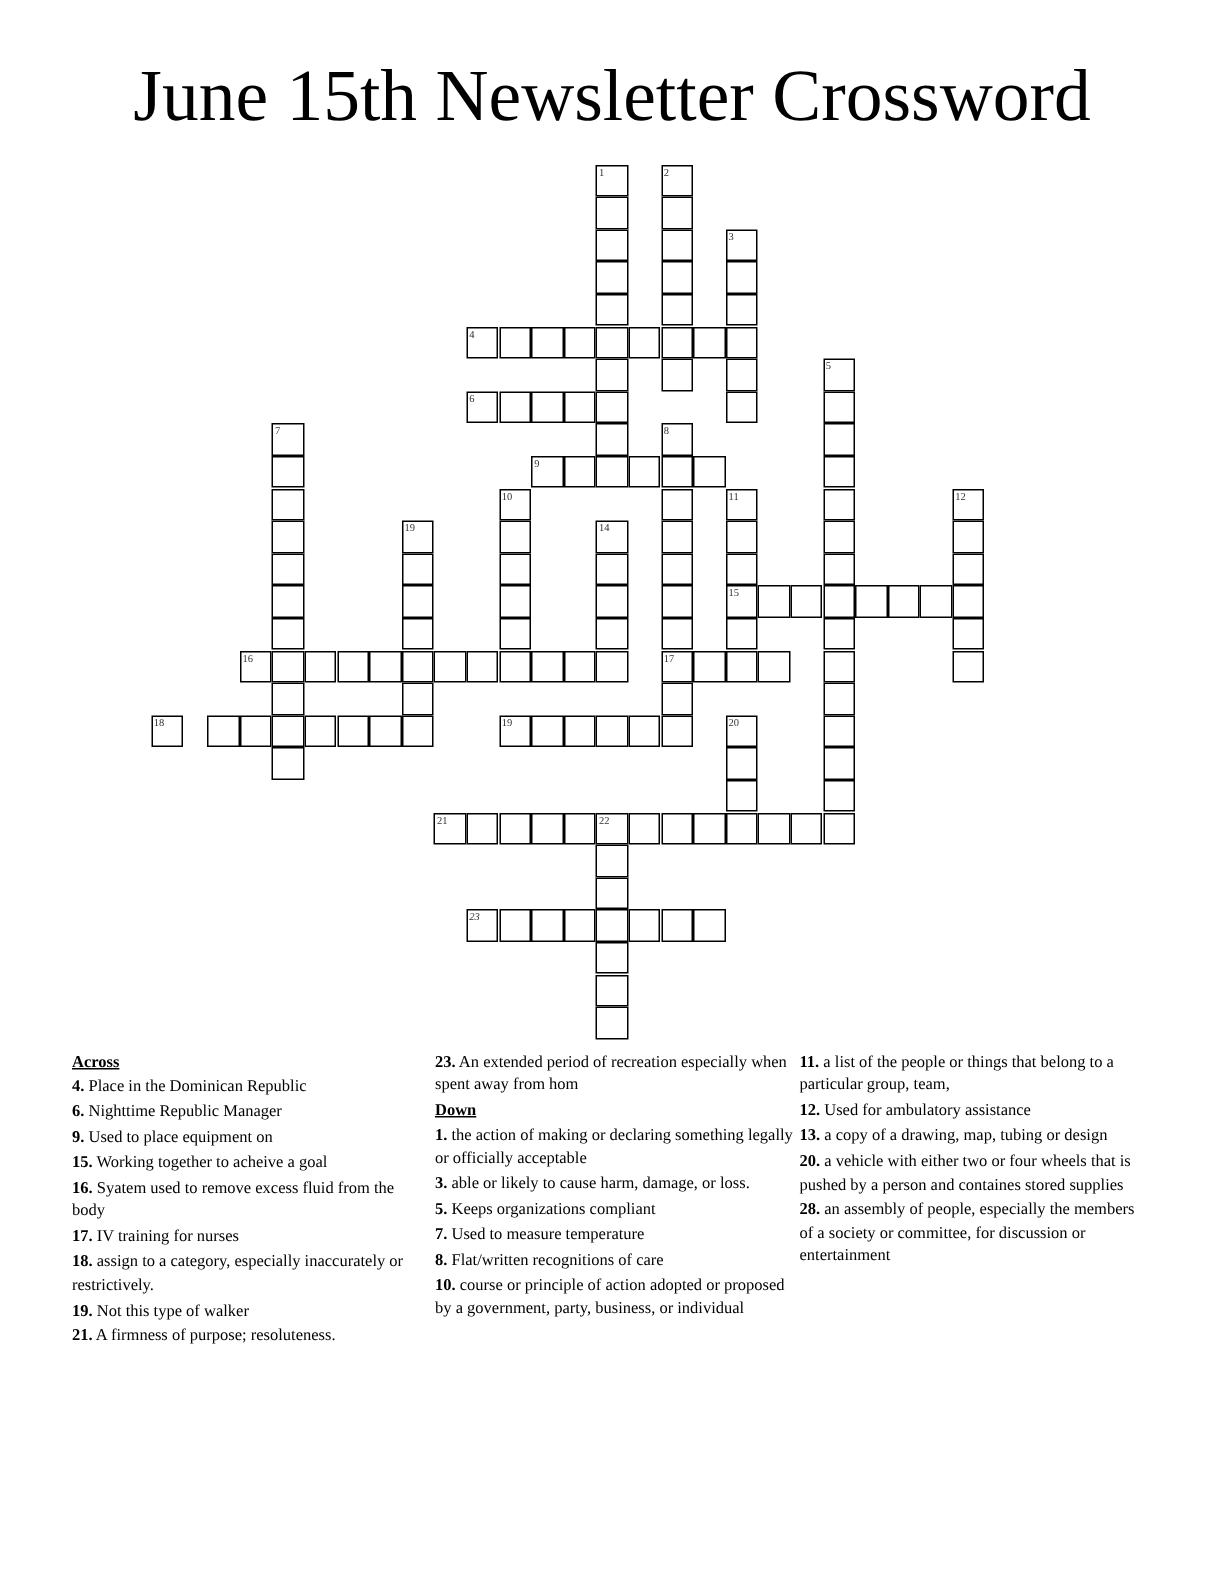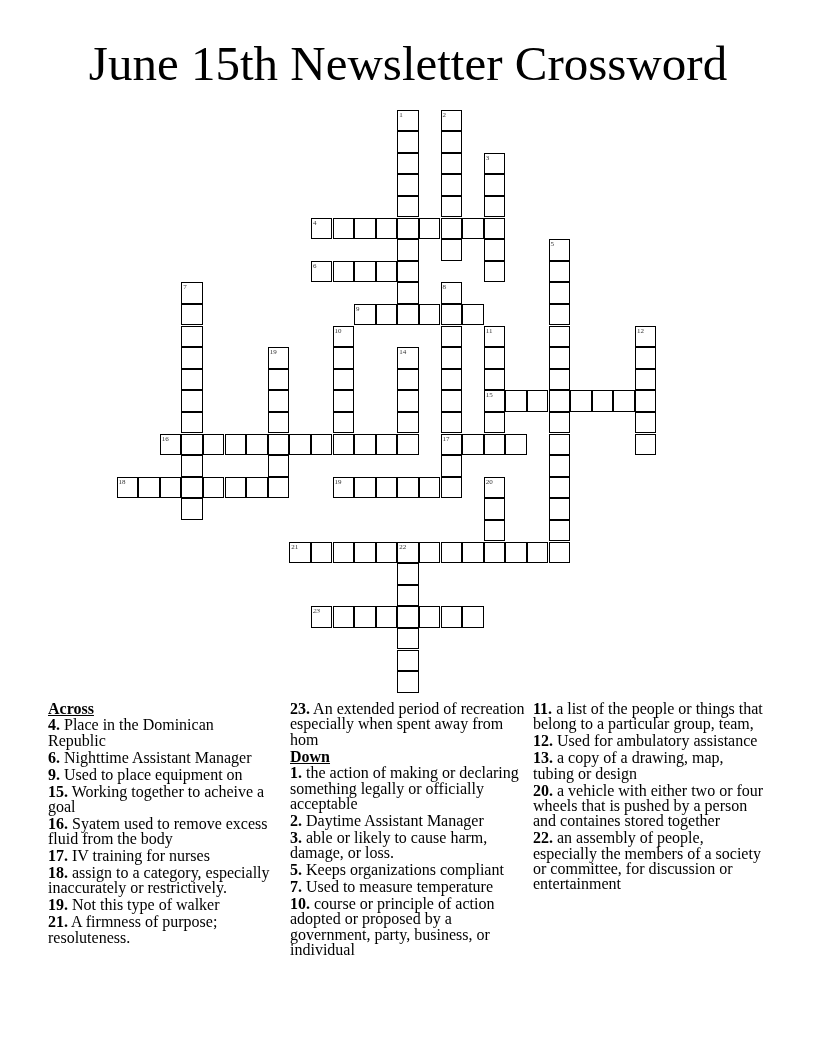--- a/index.html
+++ b/index.html
@@ -4,21 +4,21 @@
 <style>
   html, body { margin: 0; padding: 0; background: #ffffff; }
   body { width: 816px; height: 1056px; position: relative; overflow: hidden;
          font-family: "Liberation Serif", "DejaVu Serif", serif; color: #000; }
   .title { position: absolute; left: 0; top: 34px; width: 816px; text-align: center;
            font-size: 49px; line-height: 60px; font-weight: normal; margin: 0; }
   .grid { position: absolute; left: 0; top: 0; width: 816px; height: 700px; }
   .cell { position: absolute; width: 21.6px; height: 21.6px; box-sizing: border-box;
           border: 1px solid #000; background: #fff; margin-left: -0.5px; margin-top: -0.5px; }
   .cell .num { position: absolute; left: 1px; top: 0px; font-size: 7px; line-height: 8px; color: #333; }
-  .clues { position: absolute; top: 701px; font-size: 16px; line-height: 15.4px; }
+  .clues { position: absolute; top: 701px; font-size: 11px; line-height: 15.4px; }
   .clues .hdr { font-weight: bold; text-decoration: underline; margin-bottom: 1px; }
   .clues .clue { margin-bottom: 1.5px; }
   .clues .clue b { font-weight: bold; }
   #col1 { left: 48px; width: 225px; }
   #col2 { left: 290px; width: 240px; }
   #col3 { left: 533px; width: 235px; }
 </style>
 </head>
 <body>
 
@@ -170,21 +170,21 @@
     </div>
     <div class="cell" style="left: 203.4px; top: 434px;"></div>
     <div class="cell" style="left: 225px; top: 434px;"></div>
     <div class="cell" style="left: 246.6px; top: 434px;"></div>
     <div class="cell" style="left: 289.8px; top: 434px;"></div>
     <div class="cell" style="left: 311.4px; top: 434px;"></div>
     <div class="cell" style="left: 354.6px; top: 434px;"></div>
     <div class="cell" style="left: 376.2px; top: 434px;"></div>
     <div class="cell" style="left: 462.6px; top: 434px;"></div>
     <div class="cell" style="left: 505.8px; top: 434px;"></div>
-    <div class="cell" style="left: 117px; top: 477.2px; text-decoration: underline;">
+    <div class="cell" style="left: 101px; top: 477.2px; text-decoration: underline;">
       <span class="num">18</span>
     </div>
     <div class="cell" style="left: 138.6px; top: 477.2px;"></div>
     <div class="cell" style="left: 160.2px; top: 477.2px;"></div>
     <div class="cell" style="left: 203.4px; top: 477.2px;"></div>
     <div class="cell" style="left: 225px; top: 477.2px;"></div>
     <div class="cell" style="left: 246.6px; top: 477.2px;"></div>
     <div class="cell" style="left: 333px; top: 477.2px; text-align: right;">
       <span class="num">19</span>
     </div>
@@ -226,40 +226,40 @@
     <div class="cell" style="left: 354.6px; top: 606.8px;"></div>
     <div class="cell" style="left: 376.2px; top: 606.8px;"></div>
     <div class="cell" style="left: 419.4px; top: 606.8px;"></div>
     <div class="cell" style="left: 441px; top: 606.8px;"></div>
     <div class="cell" style="left: 462.6px; top: 606.8px;"></div>
   </div>
 
 <div class="clues" id="col1">
   <div class="hdr">Across</div>
   <div class="clue"><b>4.</b><span> Place in the Dominican Republic</span></div>
-  <div class="clue"><b>6.</b><span> Nighttime Assistant Manager</span></div>
+  <div class="clue"><b>6.</b><span> Nighttime Republic Manager</span></div>
   <div class="clue"><b>9.</b><span> Used to place equipment on</span></div>
   <div class="clue"><b>15.</b><span> Working together to acheive a goal</span></div>
   <div class="clue"><b>16.</b><span> Syatem used to remove excess fluid from the body</span></div>
   <div class="clue"><b>17.</b><span> IV training for nurses</span></div>
   <div class="clue"><b>18.</b><span> assign to a category, especially inaccurately or restrictively.</span></div>
   <div class="clue"><b>19.</b><span> Not this type of walker</span></div>
   <div class="clue"><b>21.</b><span> A firmness of purpose; resoluteness.</span></div>
 </div>
 
 <div class="clues" id="col2">
   <div class="clue"><b>23.</b><span> An extended period of recreation especially when spent away from hom</span></div>
   <div class="hdr">Down</div>
   <div class="clue"><b>1.</b><span> the action of making or declaring something legally or officially acceptable</span></div>
-  <div class="clue"><b>2.</b><span> Daytime Assistant Manager</span></div>
   <div class="clue"><b>3.</b><span> able or likely to cause harm, damage, or loss.</span></div>
   <div class="clue"><b>5.</b><span> Keeps organizations compliant</span></div>
   <div class="clue"><b>7.</b><span> Used to measure temperature</span></div>
+  <div class="clue"><b>8.</b><span> Flat/written recognitions of care</span></div>
   <div class="clue"><b>10.</b><span> course or principle of action adopted or proposed by a government, party, business, or individual</span></div>
 </div>
 
 <div class="clues" id="col3">
   <div class="clue"><b>11.</b><span> a list of the people or things that belong to a particular group, team,</span></div>
   <div class="clue"><b>12.</b><span> Used for ambulatory assistance</span></div>
   <div class="clue"><b>13.</b><span> a copy of a drawing, map, tubing or design</span></div>
-  <div class="clue"><b>20.</b><span> a vehicle with either two or four wheels that is pushed by a person and containes stored together</span></div>
-  <div class="clue"><b>22.</b><span> an assembly of people, especially the members of a society or committee, for discussion or entertainment</span></div>
+  <div class="clue"><b>20.</b><span> a vehicle with either two or four wheels that is pushed by a person and containes stored supplies</span></div>
+  <div class="clue"><b>28.</b><span> an assembly of people, especially the members of a society or committee, for discussion or entertainment</span></div>
 </div>
 
 </body></html>

